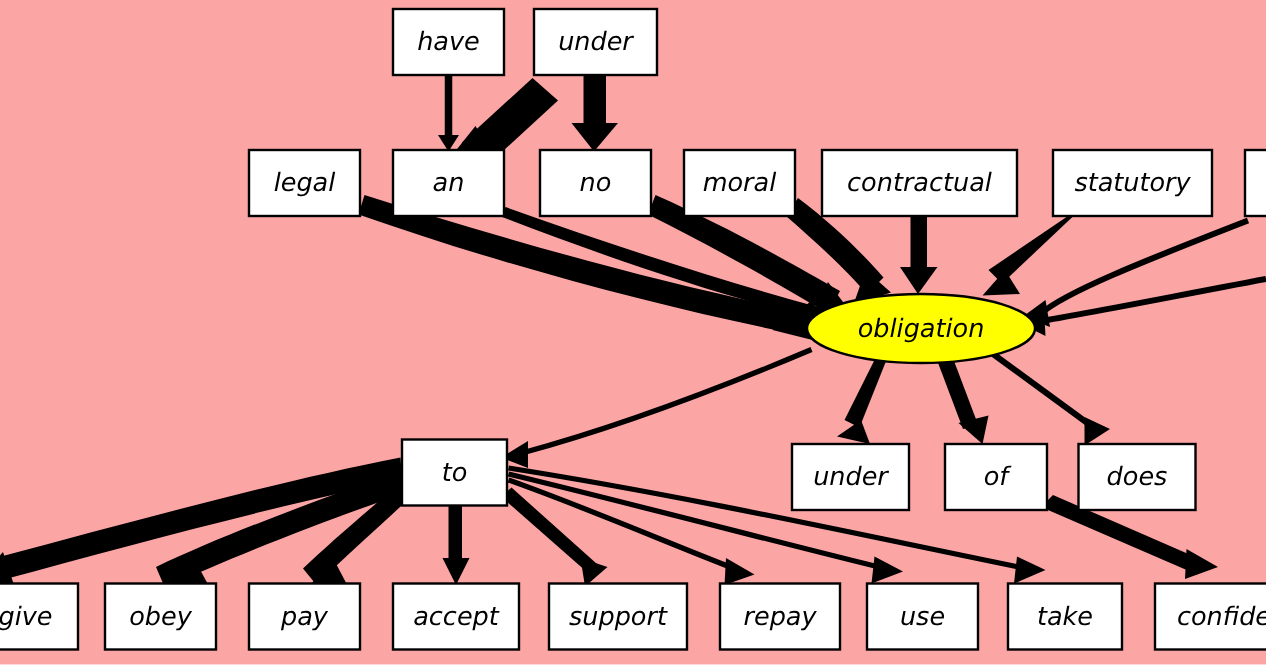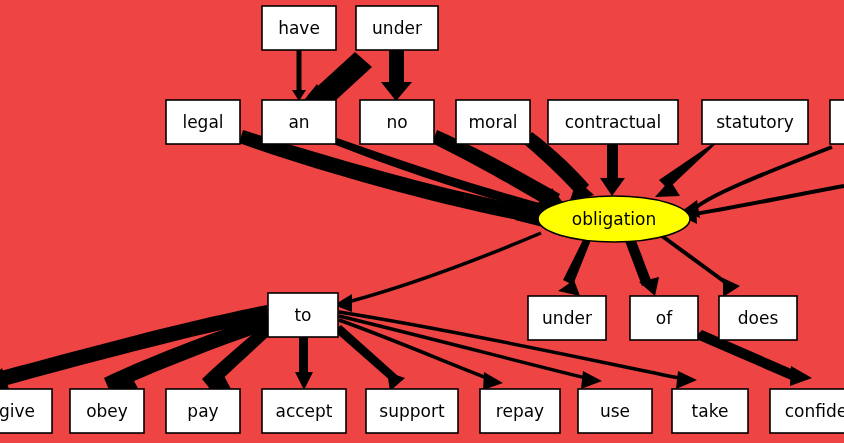--- a/index.html
+++ b/index.html
@@ -4,23 +4,24 @@
 <style>
   html, body {
     margin: 0;
     padding: 0;
     background: #ffffff;
   }
   #canvas {
     position: relative;
     width: 844px;
     height: 443px;
-    background: #ef4444;
+    background: #fca5a5;
     overflow: hidden;
     font-family: "DejaVu Sans", "Liberation Sans", sans-serif;
+    font-style: italic;
   }
   svg.graph {
     position: absolute;
     left: 0;
     top: 0;
     width: 844px;
     height: 443px;
   }
   .node-box {
     fill: #ffffff;

